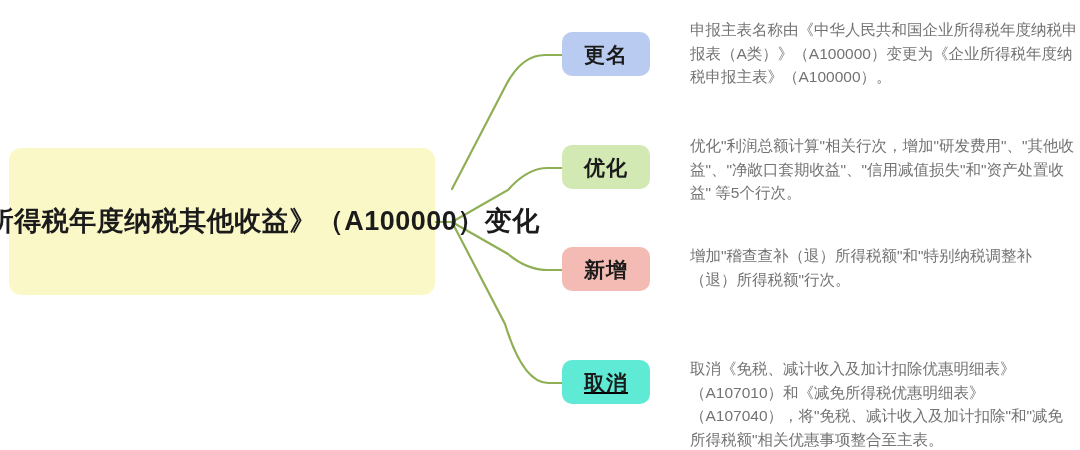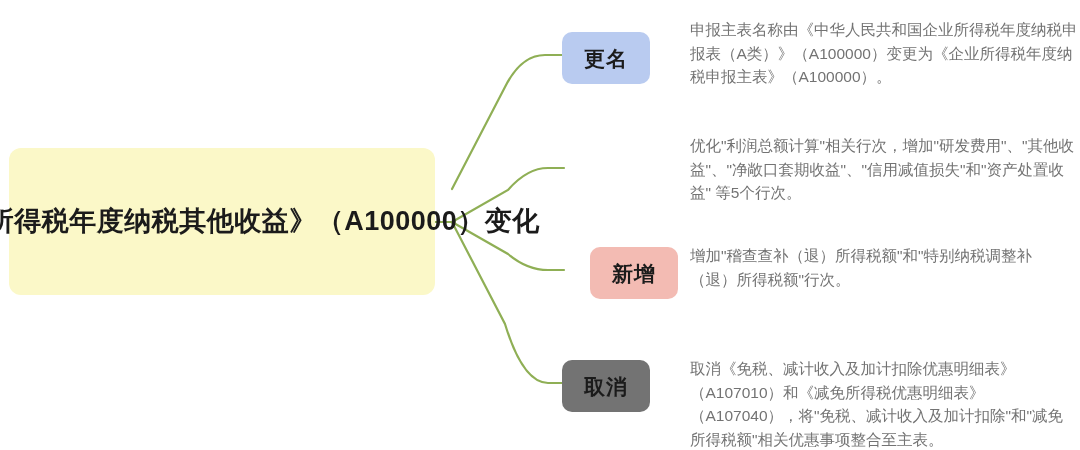--- a/index.html
+++ b/index.html
@@ -56,21 +56,21 @@
     letter-spacing: 0.5px;
     white-space: nowrap;
     text-align: center;
   }
 
   
   .branch-label {
     position: absolute;
     left: 562px;
     width: 88px;
-    height: 52px;
+    height: 44px;
     border-radius: 10px;
     display: flex;
     align-items: center;
     justify-content: center;
     box-sizing: border-box;
   }
   .branch-label-text {
     font-size: 21px;
     font-weight: bold;
     color: #1b1b1b;
@@ -122,24 +122,27 @@
 
   <div id="root-node" style="background: rgb(251, 248, 200);">
     <div class="root-line">《企业所得税年度纳税</div>
     <div class="root-line">其他收益》</div>
     <div class="root-line">（A100000）变化</div>
   </div>
 
   <div class="branch-label" id="branch-box-0" style="background: rgb(185, 203, 240);">
     <span class="branch-label-text">更名</span>
   </div>
-  <div class="branch-label" id="branch-box-2" style="background: rgb(243, 187, 179); margin-left: 28px;">
+  <div class="branch-label" id="branch-box-1" style="background: rgb(211, 233, 180);">
+    <span class="branch-label-text">优化</span>
+  </div>
+  <div class="branch-label" id="branch-box-2" style="background: rgb(243, 187, 179);">
     <span class="branch-label-text">新增</span>
   </div>
-  <div class="branch-label" id="branch-box-3" style="background: #737373;">
+  <div class="branch-label" id="branch-box-3" style="background: #5eead4; text-decoration: underline;">
     <span class="branch-label-text">取消</span>
   </div>
 
   <div class="branch-desc" id="branch-desc-0">申报主表名称由《中华人民共和国企业所得税年度纳税申报表（A类）》（A100000）变更为《企业所得税年度纳税申报主表》（A100000）。</div>
   <div class="branch-desc" id="branch-desc-1">优化"利润总额计算"相关行次，增加"研发费用"、"其他收益"、"净敞口套期收益"、"信用减值损失"和"资产处置收益" 等5个行次。</div>
   <div class="branch-desc" id="branch-desc-2">增加"稽查查补（退）所得税额"和"特别纳税调整补（退）所得税额"行次。</div>
   <div class="branch-desc" id="branch-desc-3">取消《免税、减计收入及加计扣除优惠明细表》（A107010）和《减免所得税优惠明细表》（A107040），将"免税、减计收入及加计扣除"和"减免所得税额"相关优惠事项整合至主表。</div>
 
 </div>
 

